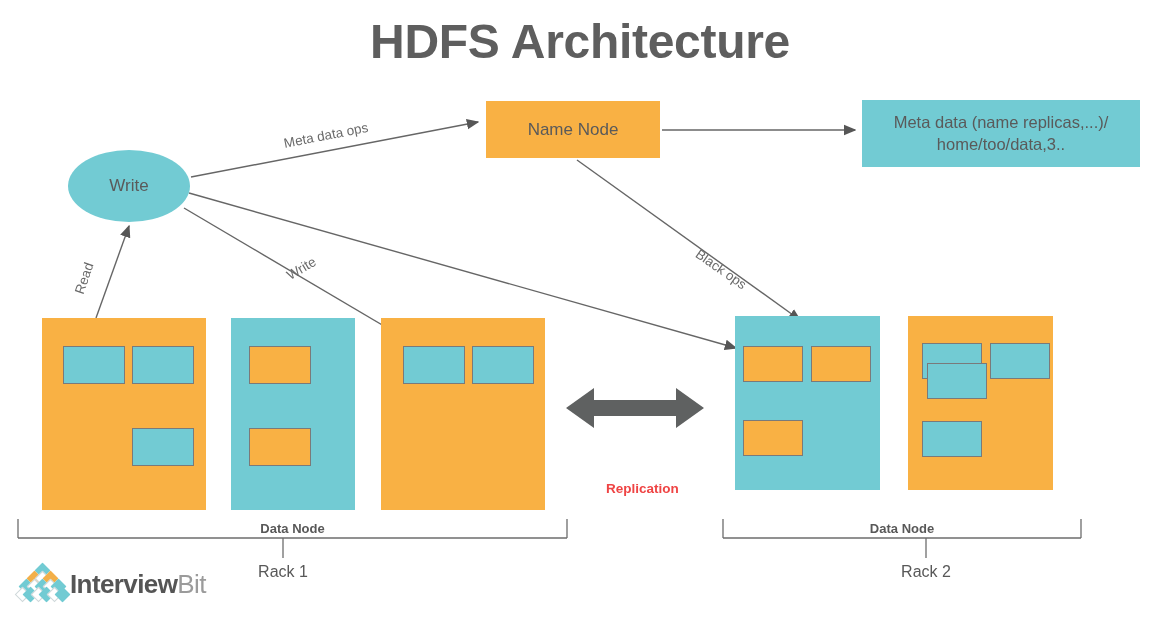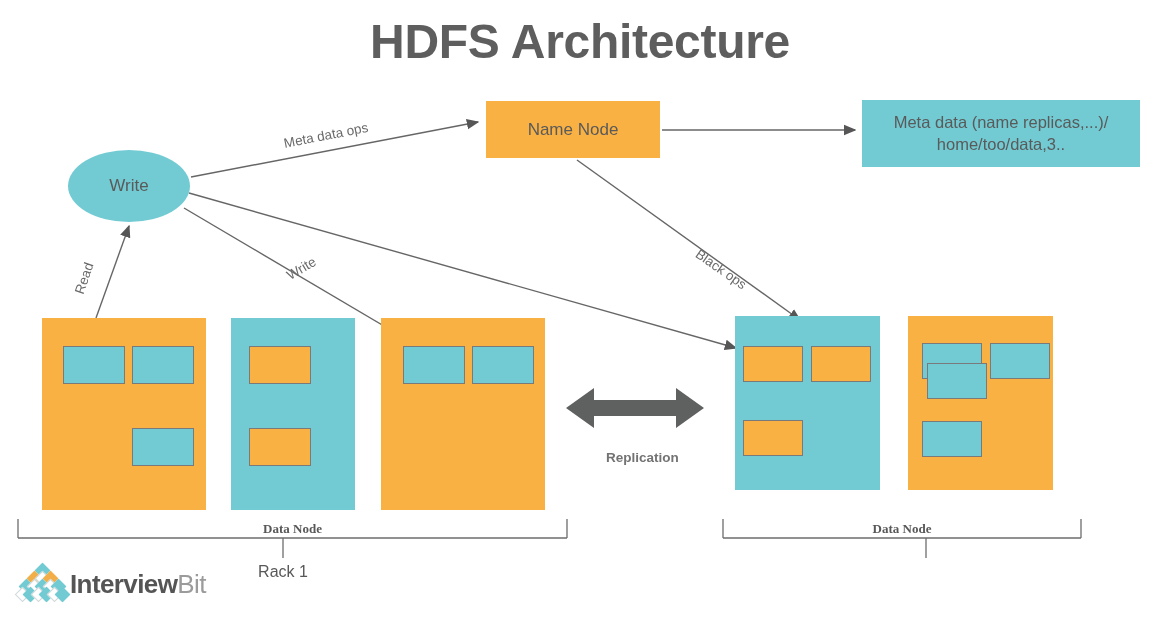--- a/index.html
+++ b/index.html
@@ -73,35 +73,35 @@
     transform-origin: left center;
   }
 
   .bracket-label {
     position: absolute;
     font-size: 13px;
     font-weight: bold;
     color: #585858;
     white-space: nowrap;
     text-align: center;
-    font-family: Liberation Serif, serif;
   }
   .rack-label {
     position: absolute;
     font-size: 16px;
     color: #585858;
     white-space: nowrap;
     text-align: center;
   }
   .repl-label {
     position: absolute;
     font-size: 13.5px;
     font-weight: bold;
-    color: #737373;
-    white-space: nowrap;
+    color: #ef4444;
+    white-space: nowrap;
+    margin-top: 31px;
   }
 
   svg.overlay {
     position: absolute; left: 0; top: 0;
     width: 1160px; height: 623px;
     pointer-events: none;
   }
 
   
   .logo { position: absolute; left: 18px; top: 563px; width: 190px; height: 46px; }
@@ -199,20 +199,21 @@
     <div class="blk teal" style="left:14px; top:27px; width:60px; height:36px;"></div>
     <div class="blk teal" style="left:82px; top:27px; width:60px; height:36px;"></div>
     <div class="blk teal" style="left:19px; top:47px; width:60px; height:36px;"></div>
     <div class="blk teal" style="left:14px; top:105px; width:60px; height:36px;"></div>
   </div>
 
   <div class="bracket-label" style="left:18px; top:521px; width:549px;">Data Node</div>
   <div class="rack-label" style="left:183px; top:563px; width:200px;">Rack 1</div>
 
   <div class="bracket-label" style="left:723px; top:521px; width:358px;">Data Node</div>
+  <div class="rack-label" style="left:826px; top:563px; width:200px;">Rack 2</div>
 
   <div class="logo">
 
     <div class="dia t" style="left:19px; top:2px;"></div>
 
     <div class="dia o" style="left:11px; top:10px;"></div>
     <div class="dia w" style="left:19px; top:10px;"></div>
     <div class="dia o" style="left:27px; top:10px;"></div>
 
     <div class="dia t" style="left:3px; top:18px;"></div>

